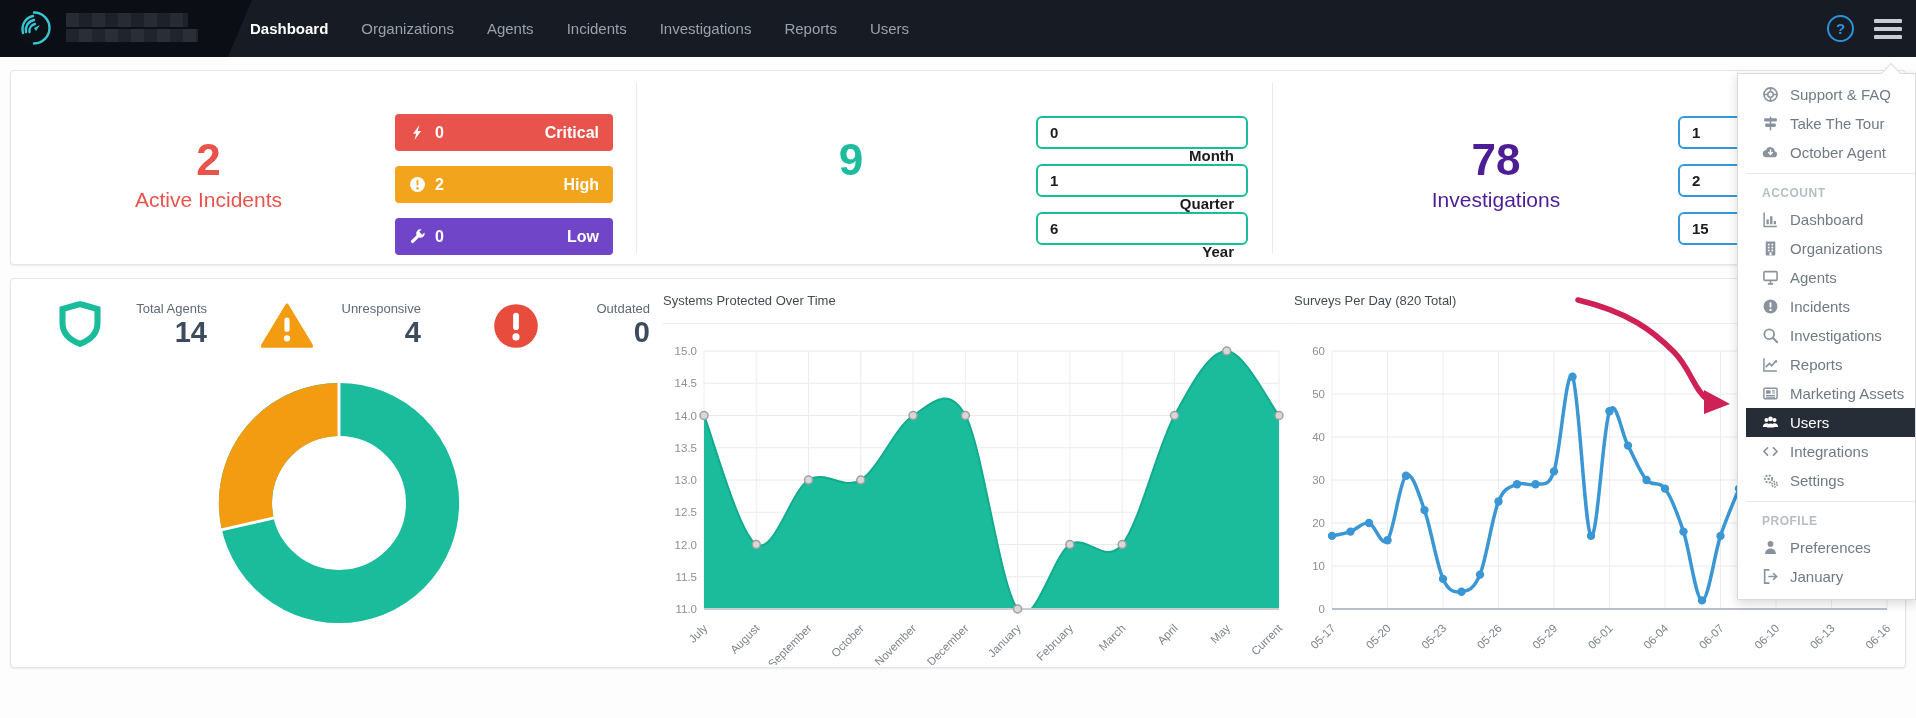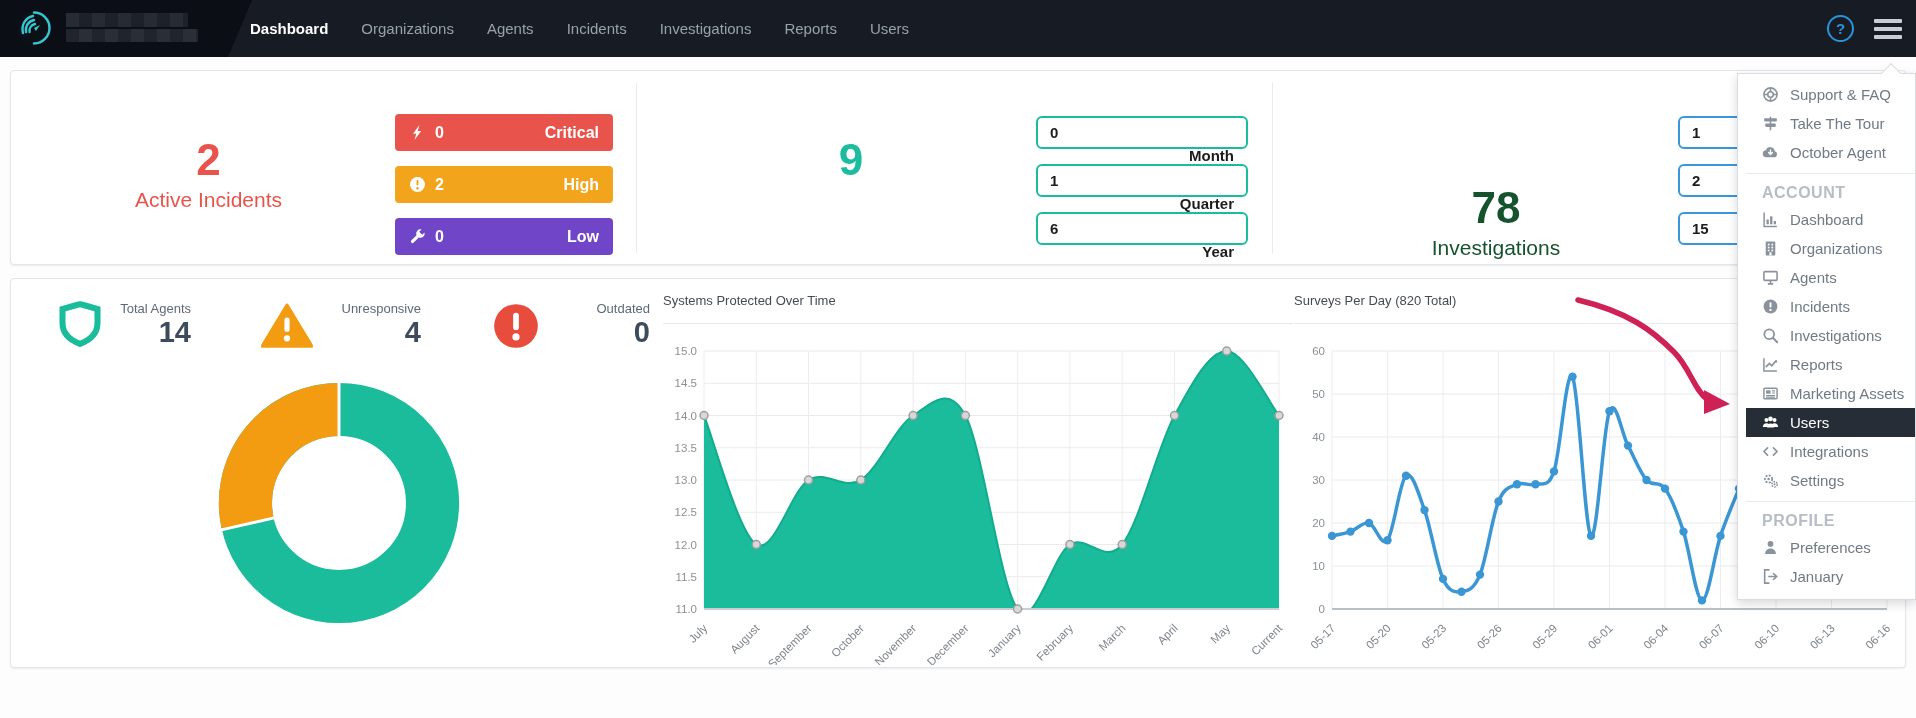--- a/index.html
+++ b/index.html
@@ -29,21 +29,21 @@
   
   .card { position:absolute; background:#fff; border:1px solid #e2e5ea; border-radius:4px;
           box-shadow:0 1px 2px rgba(0,0,0,.07); }
   .card-top { left:10px; top:70px; width:1896px; height:195px; }
   .card-bottom { left:10px; top:278px; width:1896px; height:390px; }
   .sec-divider { position:absolute; top:12px; height:170px; width:1px; background:#e8eaee; }
 
   .hwrap { position:absolute; top:66px; text-align:center; }
   .hwrap .big { font-size:44px; font-weight:700; line-height:46px; }
   .hwrap .sub { font-size:21px; line-height:34px; }
-  .c-red { color:#e8544b; } .c-teal { color:#1dbc9e; } .c-blue { color:#14532d;margin-top:48px; }
+  .c-red { color:#e8544b; } .c-teal { color:#1dbc9e; } .c-blue { color:#4c1d95; }
 
   .badge { position:absolute; left:384px; width:218px; height:37px; border-radius:4px; color:#fff;
            font-size:16px; font-weight:700; display:flex; align-items:center; padding:0 14px; cursor:pointer; }
   .badge .bicon { width:17px; height:17px; margin-right:9px; display:flex; }
   .badge .blabel { margin-left:auto; }
   .badge.critical { background:#e8544b; top:43px; }
   .badge.high     { background:#f2a51c; top:95px; color:#fff; }
   .badge.high .bicon { color:#f2a51c; }
   .badge.low      { background:#7045c8; top:147px; }
 
@@ -66,21 +66,21 @@
   .menu { position:absolute; left:1737px; top:73px; width:179px; background:#fff; border:1px solid #d8dbe0;
           box-shadow:0 4px 10px rgba(0,0,0,.15); z-index:40; padding:6px 0 8px 8px; }
   .m-caret { position:absolute; top:-8px; left:146px; width:14px; height:14px; background:#fff;
              border-left:1px solid #d8dbe0; border-top:1px solid #d8dbe0; transform:rotate(45deg); }
   .m-item { height:29px; display:flex; align-items:center; padding:0 10px 0 16px; cursor:pointer;
             color:#707a84; font-size:15px; }
   .m-item .mi { width:17px; height:17px; color:#8a939d; margin-right:11px; flex:0 0 17px; }
   .m-item.active { background:#262d37; color:#fff; }
   .m-item.active .mi { color:#fff; }
   .m-header { height:25px; display:flex; align-items:center; padding-left:16px; color:#b6bdc4;
-              font-size:16px; font-weight:700; letter-spacing:.5px; }
+              font-size:12px; font-weight:700; letter-spacing:.5px; }
   .m-div { border-top:1px solid #e7e9ec; margin:6px 0; }
 
   .overlay { position:absolute; inset:0; z-index:60; pointer-events:none; }
   svg text { font-family:"Liberation Sans", sans-serif; }
 </style>
 </head>
 <body>
 
 <svg width="0" height="0" style="position:absolute" aria-hidden="true">
     <defs>
@@ -300,21 +300,21 @@
       <span>15</span>
       <span class="plabel"></span>
     </div>
   </div>
 
   <div class="card card-bottom">
 
     <svg class="stat-icon" style="left:48px;top:22px" width="42" height="47" viewBox="0 0 18 20" color="#1abc9c">
         <use href="#i-shield"></use>
       </svg>
-    <div class="stat-col" style="left:92px;width:88px">
+    <div class="stat-col" style="left:108px;width:88px">
       <div class="stat-label">Total Agents</div>
       <div class="stat-value">14</div>
     </div>
     <svg class="stat-icon" style="left:250px;top:24px" width="52" height="46" viewBox="0 0 18 16" color="#f39c12">
         <use href="#i-warntri"></use>
       </svg>
     <div class="stat-col" style="left:318px;width:92px">
       <div class="stat-label">Unresponsive</div>
       <div class="stat-value">4</div>
     </div>

